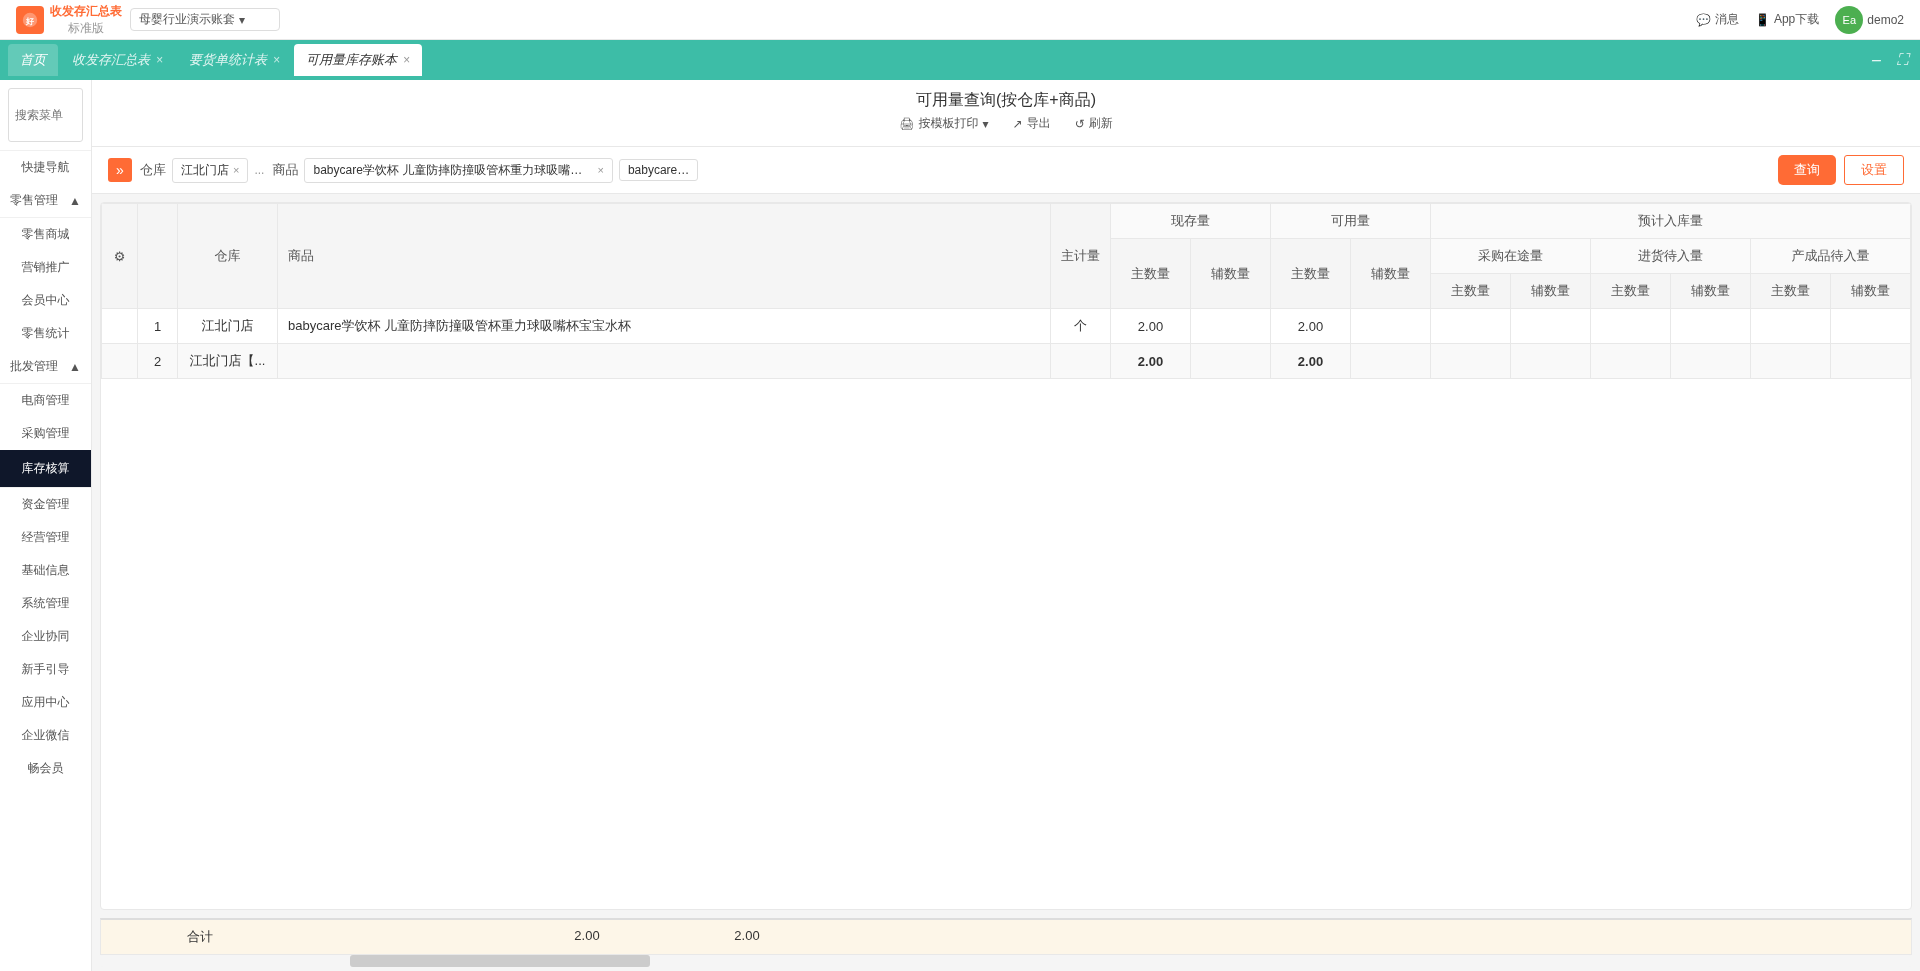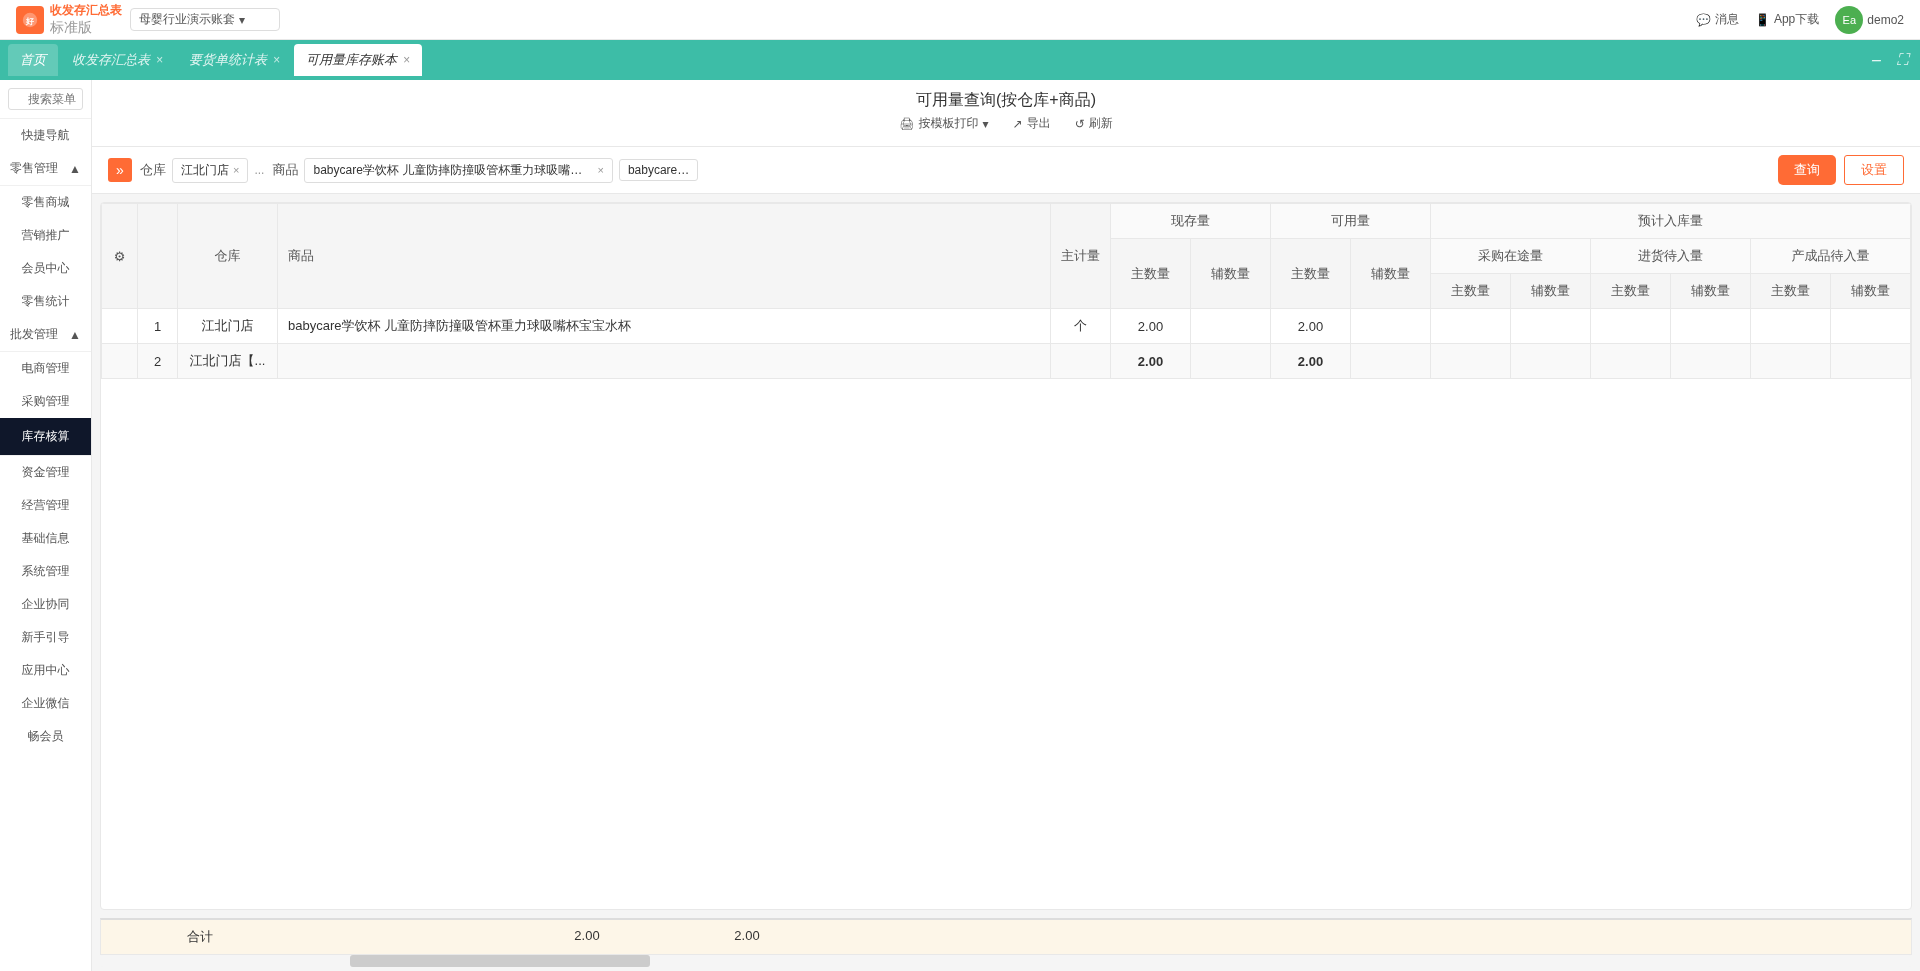--- a/index.html
+++ b/index.html
@@ -12,21 +12,21 @@
       display: flex;
       align-items: center;
       justify-content: space-between;
       padding: 0 16px;
       border-bottom: 1px solid #e8e8e8;
     }
     .top-bar-left { display: flex; align-items: center; gap: 8px; }
     .logo-area { display: flex; align-items: center; gap: 6px; }
     .logo-icon { width: 28px; height: 28px; background: #ff6b35; border-radius: 4px; display: flex; align-items: center; justify-content: center; color: #fff; font-size: 10px; font-weight: bold; }
     .brand-name { font-size: 12px; color: #ff6b35; font-weight: bold; }
-    .sub-brand { font-size: 14px; color: #999; }
+    .sub-brand { font-size: 12px; color: #999; text-align: center; }
     .industry-select { display: flex; align-items: center; gap: 4px; border: 1px solid #ddd; border-radius: 4px; padding: 2px 8px; background: #fff; cursor: pointer; font-size: 12px; color: #555; min-width: 150px; }
     .top-bar-right { display: flex; align-items: center; gap: 16px; font-size: 12px; color: #555; }
     .top-bar-right-item { display: flex; align-items: center; gap: 4px; cursor: pointer; }
     .avatar { width: 28px; height: 28px; border-radius: 50%; background: #4CAF50; display: flex; align-items: center; justify-content: center; color: #fff; font-size: 11px; overflow: hidden; }
 
     
     .tab-bar {
       height: 40px;
       background: #3dbda7;
       display: flex;
@@ -326,21 +326,21 @@
   <div class="tab-bar-right">
     <span class="tab-action-btn">–</span>
     <span class="tab-action-btn">⛶</span>
   </div>
 </div>
 
 <div class="main-layout">
 
   <div class="sidebar">
     <div class="sidebar-search">
-      <input type="text" placeholder="搜索菜单" style="width: 100%; border: 1px solid rgb(221, 221, 221); border-radius: 3px; padding: 3px 6px; font-size: 12px; outline: none; text-align: right;">
+      <input type="text" placeholder="搜索菜单" style="width: 100%; border: 1px solid rgb(221, 221, 221); border-radius: 3px; padding: 19px 6px; font-size: 12px; outline: none;">
     </div>
     <div class="sidebar-nav-item">
       <span>快捷导航</span>
     </div>
 
     <div class="sidebar-item section-header">
       <span>零售管理</span>
       <span>▲</span>
     </div>
     <div class="sidebar-nav-item">

